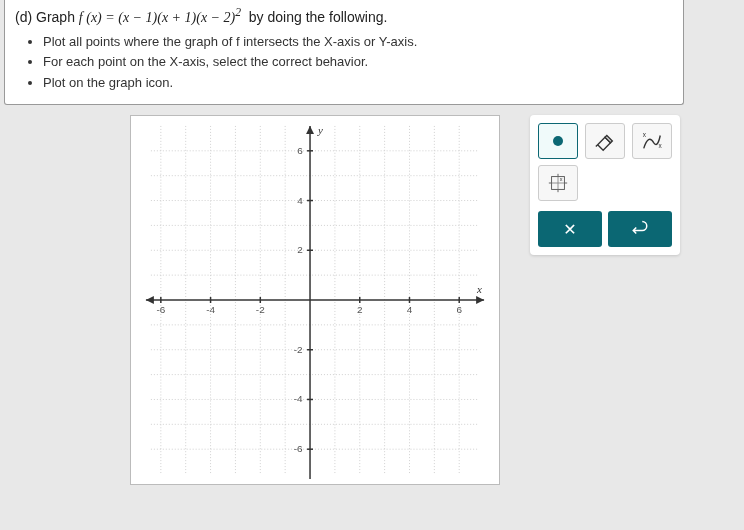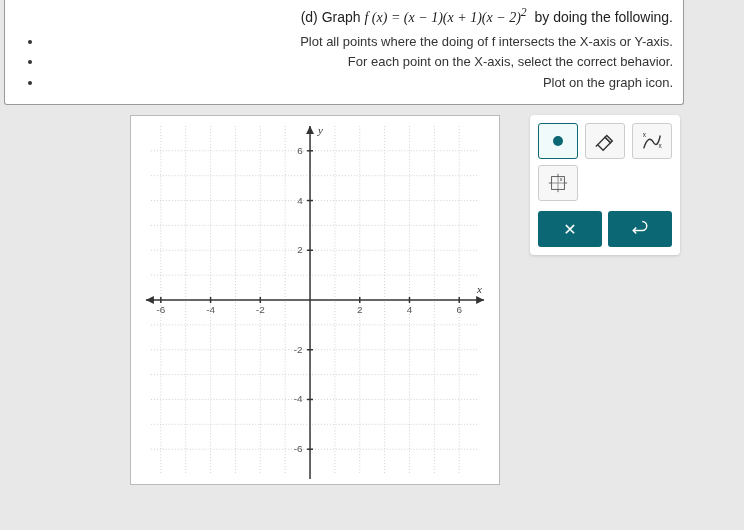--- a/index.html
+++ b/index.html
@@ -11,21 +11,20 @@
       position: relative;
       overflow: hidden;
     }
     .question-box {
       background: white;
       border: 1px solid #999;
       border-top: none;
       border-radius: 0 0 3px 3px;
       padding: 6px 10px 10px 10px;
       margin: 0 60px 0 4px;
-      text-align: right;
     }
     .q-title {
       font-size: 14px;
       color: #222;
       margin-bottom: 6px;
     }
     .q-title .part { font-weight: normal; }
     .q-title i { font-family: 'Times New Roman', serif; font-style: italic; }
     .q-title .fn { font-family: 'Times New Roman', serif; font-style: italic; }
     .bullets {
@@ -106,21 +105,21 @@
 <body>
 
 <div class="question-box">
   <div class="q-title">
     <span class="part">(d)</span>
     <span>Graph</span>
     <span class="fn"><i>f</i> (<i>x</i>) = (<i>x</i> − 1)(<i>x</i> + 1)(<i>x</i> − 2)<sup>2</sup></span>
     &nbsp;<span>by doing the following.</span>
   </div>
   <ul class="bullets">
-    <li>Plot all points where the doing of f intersects the X-axis or Y-axis.</li>
+    <li>Plot all points where the graph of f intersects the X-axis or Y-axis.</li>
     <li>For each point on the X-axis, select the correct behavior.</li>
     <li>Plot on the graph icon.</li>
   </ul>
 </div>
 
 <div class="main-area">
   <div class="graph-wrap">
     <svg class="graph-svg" viewBox="0 0 370 370">
 
       <g>

